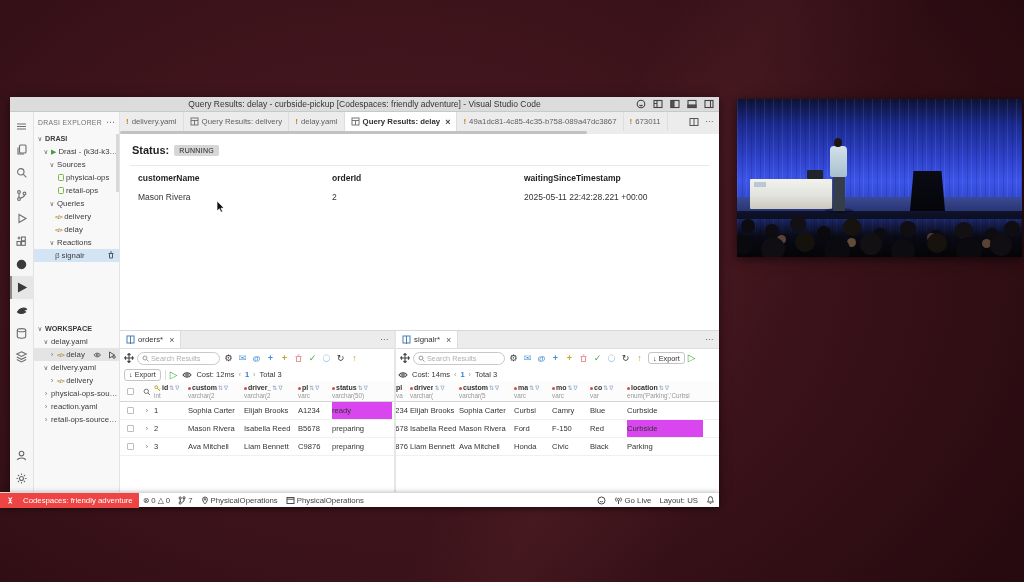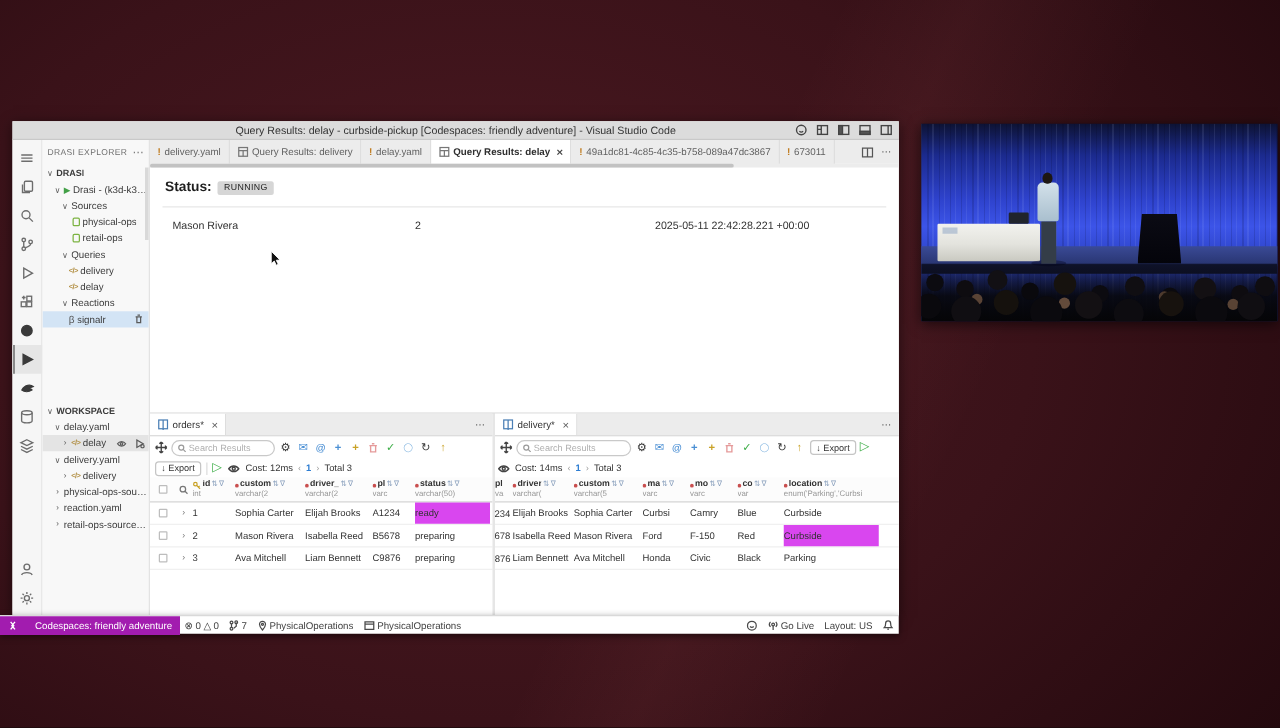--- a/index.html
+++ b/index.html
@@ -135,21 +135,21 @@
   .gcell{ overflow:hidden; white-space:nowrap; padding-right:2px; }
   .gcell.hl{ background:#d946ef; height:100%; display:flex; align-items:center; }
   .clip-rtl{ direction:rtl; text-align:left; overflow:hidden; }
 
   
   .statusbar{
     position:absolute; left:0; top:492px; width:719px; height:15px; background:#fff;
     border-top:1px solid #d9d9d9; display:flex; align-items:center; font-size:7.8px; color:#424242;
     box-shadow:0 2px 6px rgba(0,0,0,.5);
   }
-  .sb-chip{ background:#a21caf; color:#fff; height:15px; display:flex; align-items:center; gap:13px; padding:0 6px; cursor:pointer; }
+  .sb-chip{ background:#ef4444; color:#fff; height:15px; display:flex; align-items:center; gap:8px; padding:0 6px; cursor:pointer; }
   .sb-chip svg{ stroke:#fff; fill:none; stroke-width:1.1; }
   .sb-item{ display:flex; align-items:center; gap:2px; padding:0 4px; cursor:pointer; white-space:nowrap; }
   .sb-item svg{ stroke:#4a4a4a; fill:none; stroke-width:1; }
   .sb-right{ margin-left:auto; display:flex; align-items:center; }
 
   
   .video{
     position:absolute; left:737px; top:99px; width:285px; height:158px; overflow:hidden;
     background:#0c1130; box-shadow:0 2px 10px rgba(0,0,0,.6);
   }
@@ -455,20 +455,25 @@
         <div class="tabscroll">
             <div class="thumb"></div>
           </div>
 
         <div class="qpanel">
           <div class="status-line">
             <span class="status-label">Status:</span>
             <span class="status-badge">RUNNING</span>
           </div>
           <div class="q-divider"></div>
+          <div class="qgrid head">
+            <span>customerName</span>
+            <span>orderId</span>
+            <span>waitingSinceTimestamp</span>
+          </div>
           <div class="qgrid row">
             <span>Mason Rivera</span>
             <span>2</span>
             <span>2025-05-11 22:42:28.221 +00:00</span>
           </div>
           <svg class="mouse-cursor" width="9" height="13" viewBox="0 0 9 13">
               <path d="M1 1l0 10 2.4-2.2 1.6 3.4 1.6-.8-1.6-3.2L8 8z" fill="#111" stroke="#fff" stroke-width="0.7"></path>
             </svg>
         </div>
 
@@ -627,21 +632,21 @@
 
           <div class="gdivider"></div>
 
           <div class="gpanel vehicles">
             <div class="ptabbar">
               <div class="ptab">
                   <svg width="9" height="9" viewBox="0 0 9 9">
                     <rect x="1" y="1" width="7" height="7"></rect>
                     <path d="M4.5 1v8"></path>
                   </svg>
-                  <span>delivery*</span>
+                  <span>signalr*</span>
                   <span class="close">×</span>
                 </div>
               <div class="ptab-more">⋯</div>
             </div>
             <div class="gtoolbar">
               <span class="t-ic">
                   <svg width="10" height="10" viewBox="0 0 10 10">
                     <path d="M5 0.5v9M0.5 5h9M5 .5L3.5 2M5 .5L6.5 2M5 9.5L3.5 8M5 9.5L6.5 8M.5 5L2 3.5M.5 5L2 6.5M9.5 5L8 3.5M9.5 5L8 6.5"></path>
                   </svg>
                 </span>

